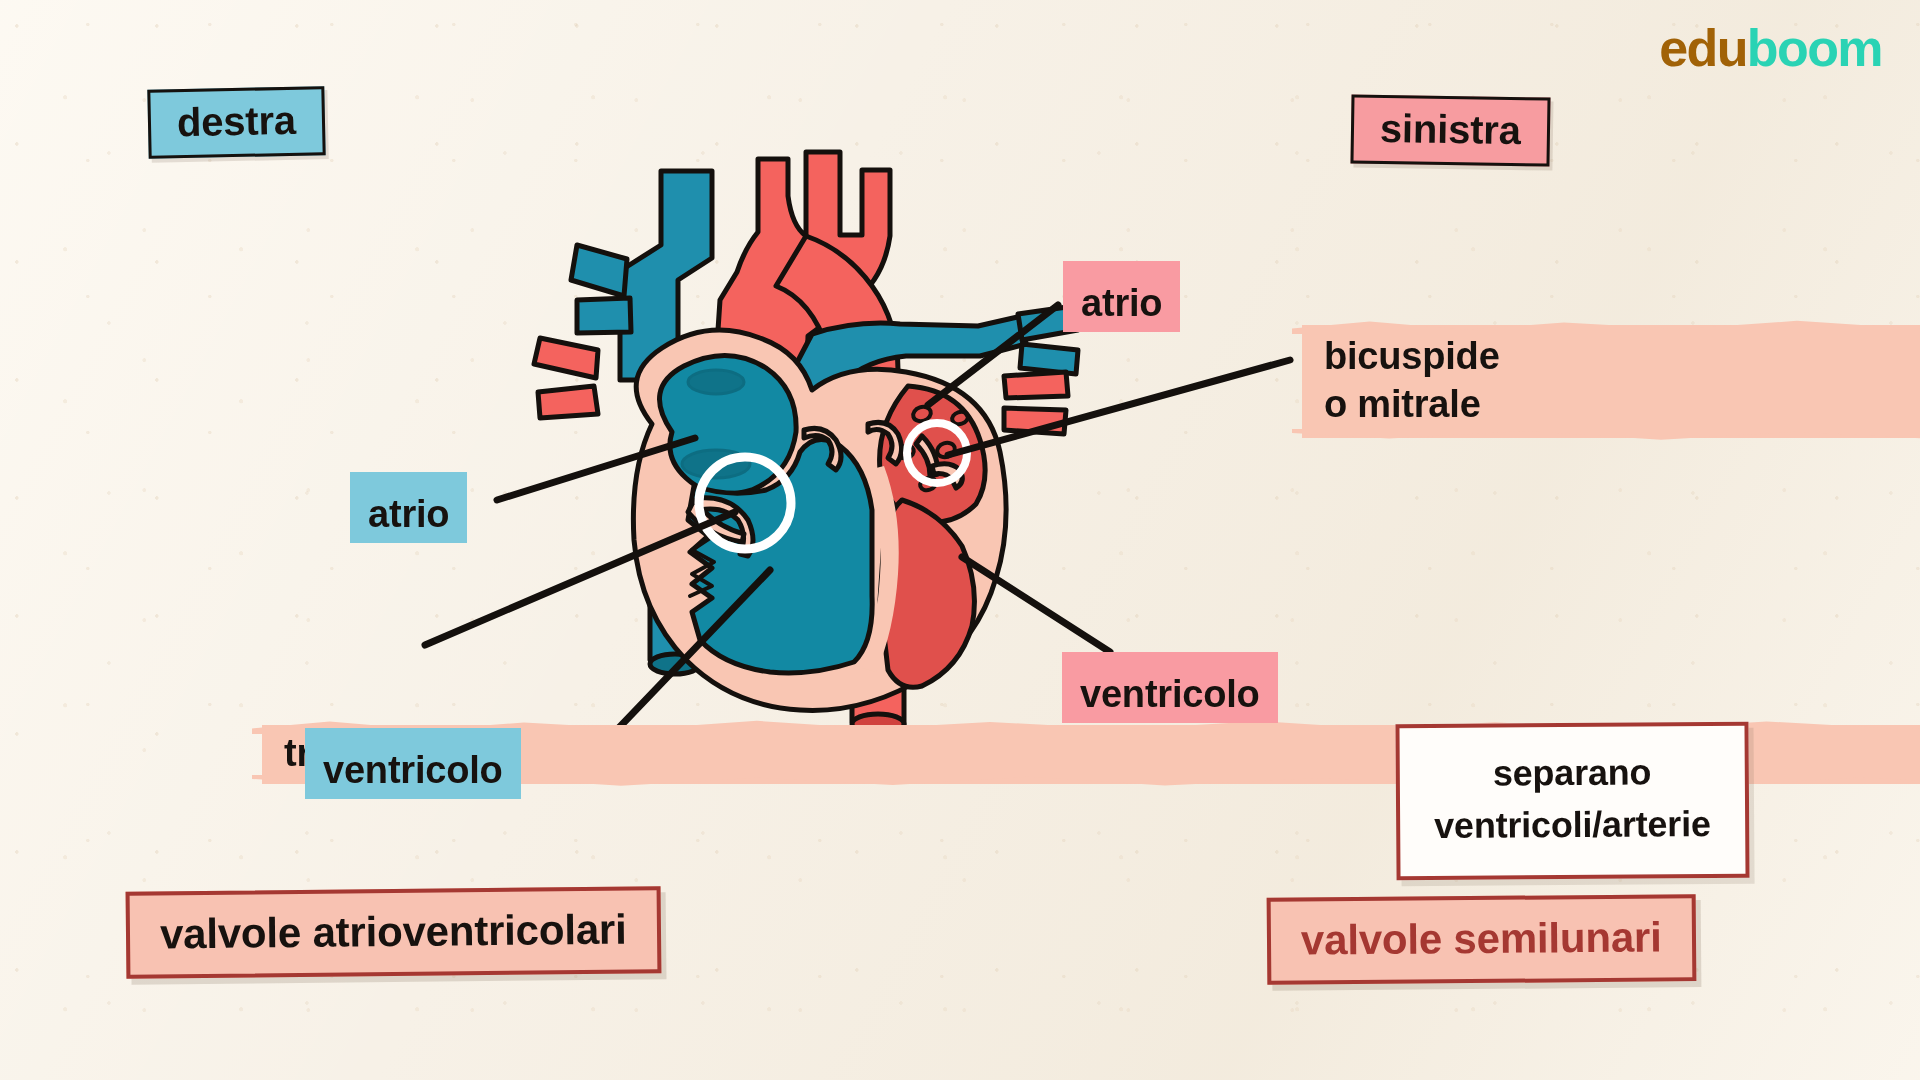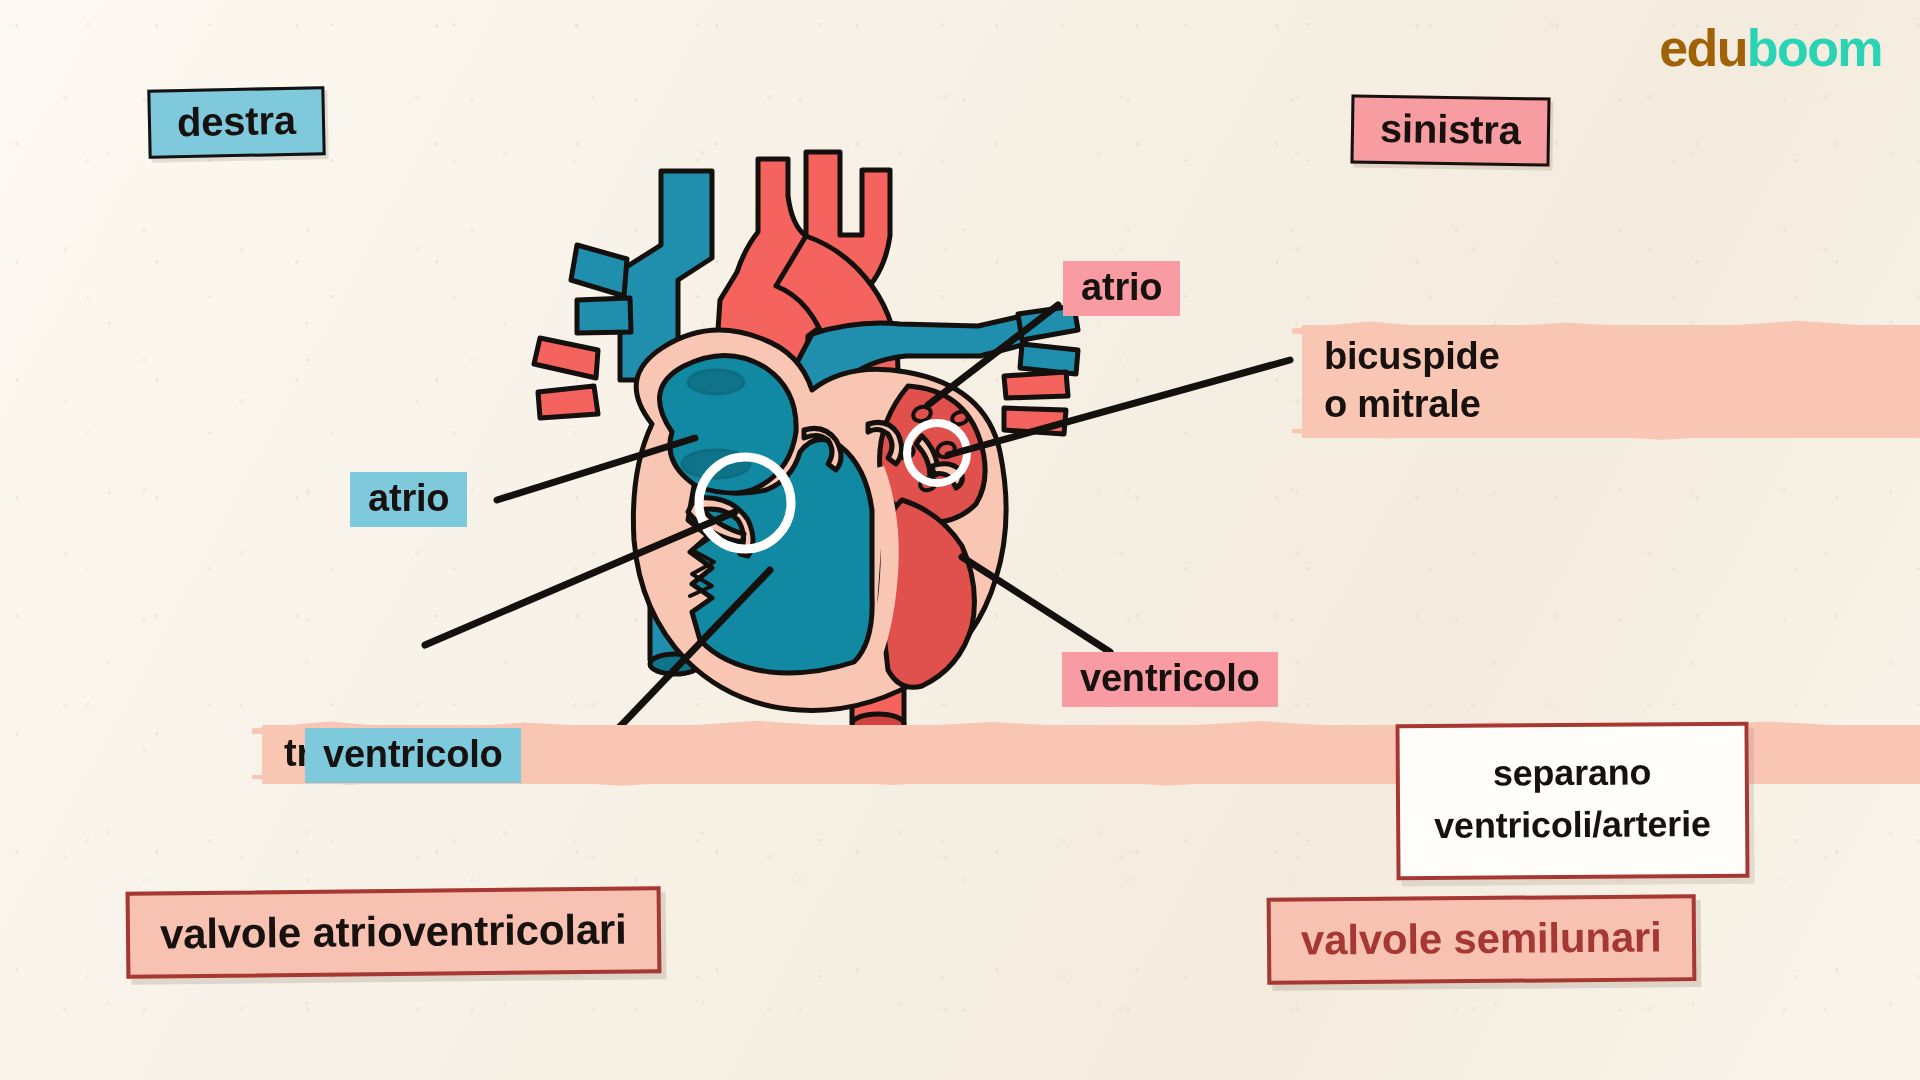--- a/index.html
+++ b/index.html
@@ -36,21 +36,21 @@
   
   .tape{
     padding:9px 26px 11px 26px;
     border:3px solid #15110e;
     box-shadow:3px 4px 0 rgba(120,100,82,.18);
   }
   .tape-cyan{background:#7ec9dc;}
   .tape-pink{background:#f79ca0;}
 
   
-  .marker{padding:6px 18px 8px 18px;}
+  .marker{padding:22px 18px 8px 18px;}
   .marker-cyan{background:#7ec9dc;}
   .marker-pink{background:#f99ba2;}
 
   
   .brush{
     padding:8px 22px 10px 22px;
     position:relative;
     background:#f9c6b3;
   }
   .brush::before,.brush::after{

